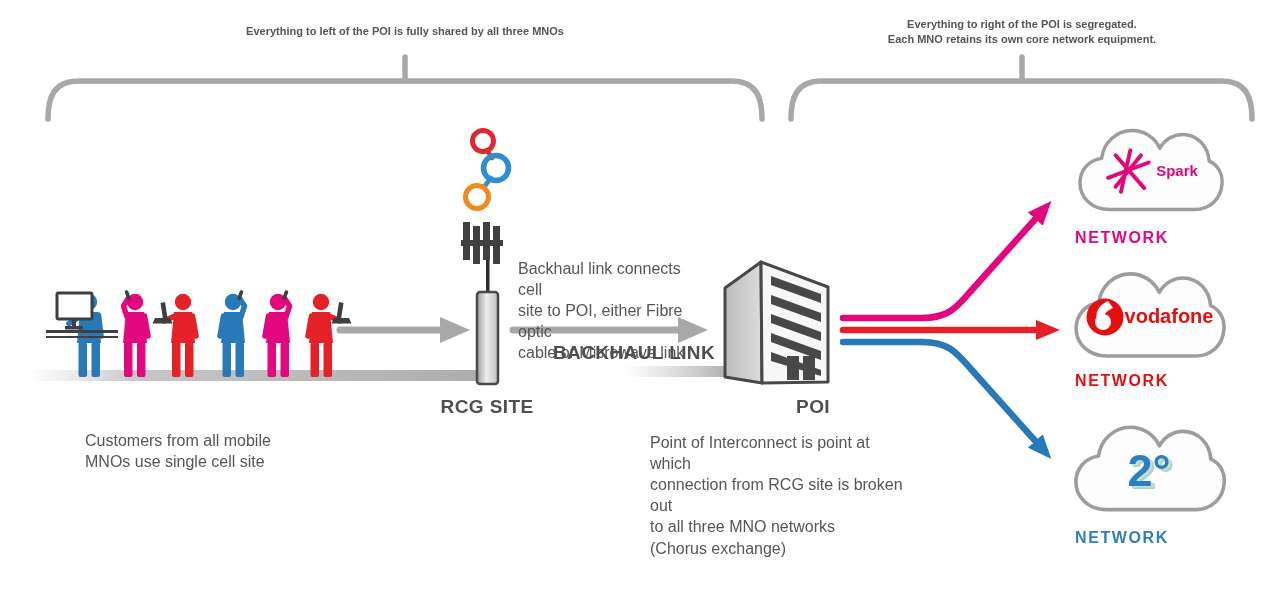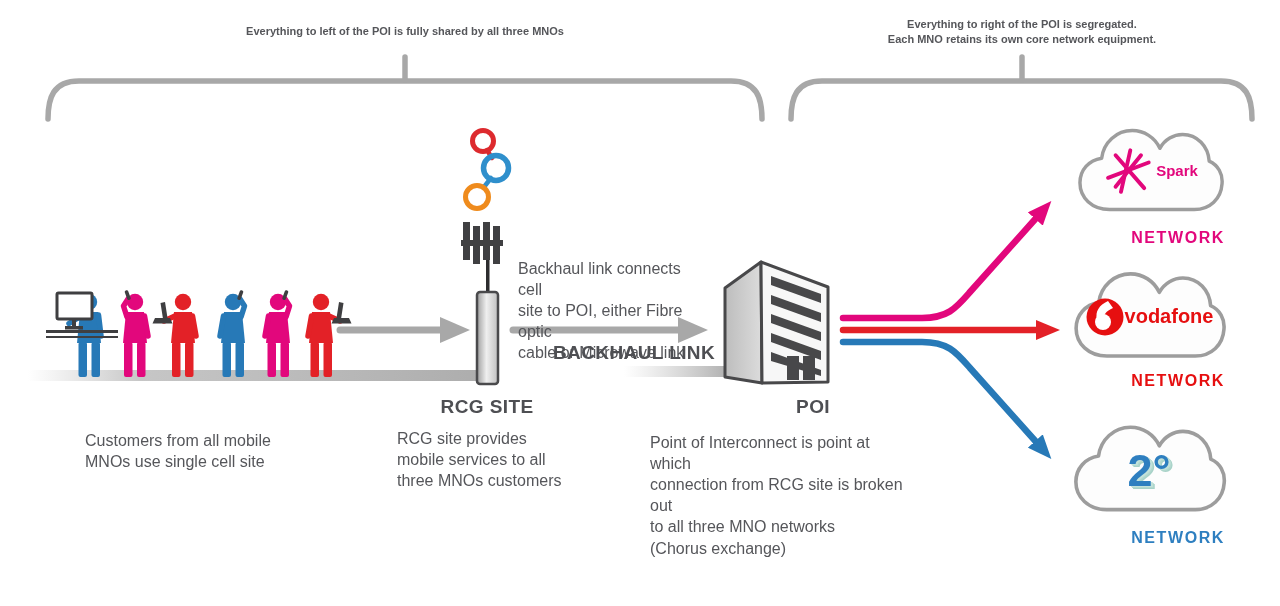--- a/index.html
+++ b/index.html
@@ -4,21 +4,21 @@
 <style>
   html,body{margin:0;padding:0;background:#fff;}
   .canvas{position:relative;width:1280px;height:606px;background:#ffffff;
     font-family:"Liberation Sans",sans-serif;overflow:hidden;}
   .note{position:absolute;text-align:center;font-size:11px;color:var(--textGray,#55565a);
     white-space:pre-line;line-height:1.35;font-weight:bold;}
   .caption{position:absolute;text-align:left;font-size:16px;color:var(--textGray,#515256);
     white-space:pre-line;line-height:1.32;font-weight:normal;}
   .biglabel{position:absolute;text-align:center;font-size:19px;font-weight:bold;
     color:var(--darkGray,#4e4f53);letter-spacing:.4px;}
-  .network-label{position:absolute;text-align:right;font-weight:bold;font-size:16px;
+  .network-label{position:absolute;text-align:left;font-weight:bold;font-size:16px;
     letter-spacing:1.6px;}
   .nl-spark{color:var(--pink,#e2077c);}
   .nl-vodafone{color:var(--vodafoneRed,#e60f10);}
   .nl-2d{color:var(--twodegreesBlue,#2e7fc0);}
   .cloud{position:absolute;display:flex;flex-direction:column;align-items:center;
     justify-content:center;}
   .cloud > svg.cloud-shape{position:absolute;left:0;top:0;width:100%;height:100%;}
   .cloud-content{position:relative;z-index:1;display:flex;flex-direction:row;align-items:center;}
   .spark-logo-text{color:var(--pink,#e2077c);font-weight:bold;font-size:15px;margin-top:-4px;}
   .vodafone-logo-text{color:var(--vodafoneRed,#e60f10);font-weight:bold;font-size:20px;margin-top:-2px;}
@@ -184,23 +184,20 @@
   </svg>
 
   <div class="note" style="left:150px;top:24px;width:510px;">Everything to left of the POI is fully shared by all three MNOs</div>
   <div class="note" style="left:822px;top:17px;width:400px;">Everything to right of the POI is segregated.
 Each MNO retains its own core network equipment.</div>
 
   <div class="caption" style="left:85px;top:430px;width:220px;">Customers from all mobile
 MNOs use single cell site</div>
 
   <div class="biglabel" style="left:397px;top:396px;width:180px;">RCG SITE</div>
-  <div class="caption" style="left:397px;top:428px;width:180px;">RCG site provides
-mobile services to all
-three MNOs customers</div>
 
   <div class="caption" style="left:518px;top:258px;width:190px;">Backhaul link connects cell
 site to POI, either Fibre optic
 cable or Microwave link</div>
   <div class="biglabel" style="left:534px;top:342px;width:200px;">BACKHAUL LINK</div>
 
   <div class="biglabel" style="left:725px;top:396px;width:105px;text-align:right;">POI</div>
   <div class="caption" style="left:650px;top:432px;width:255px;">Point of Interconnect is point at which
 connection from RCG site is broken out
 to all three MNO networks

